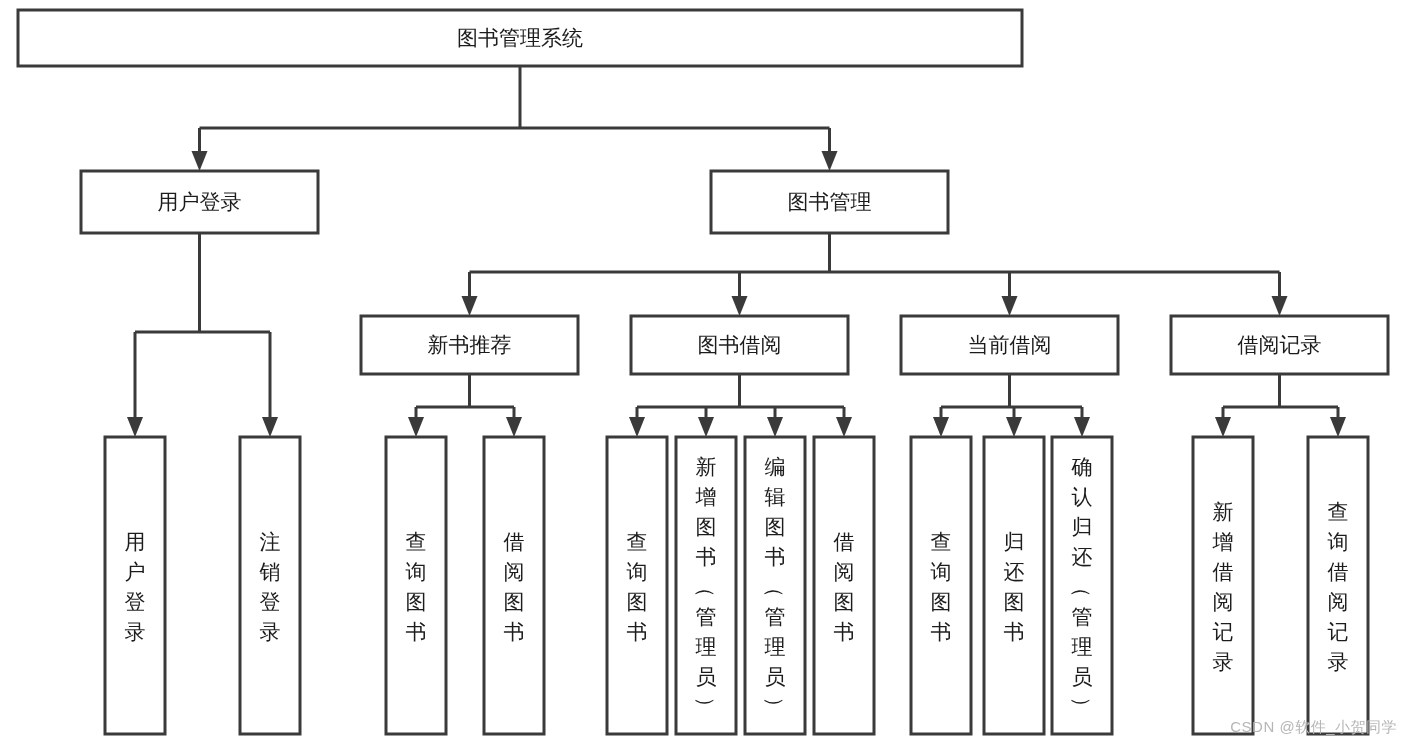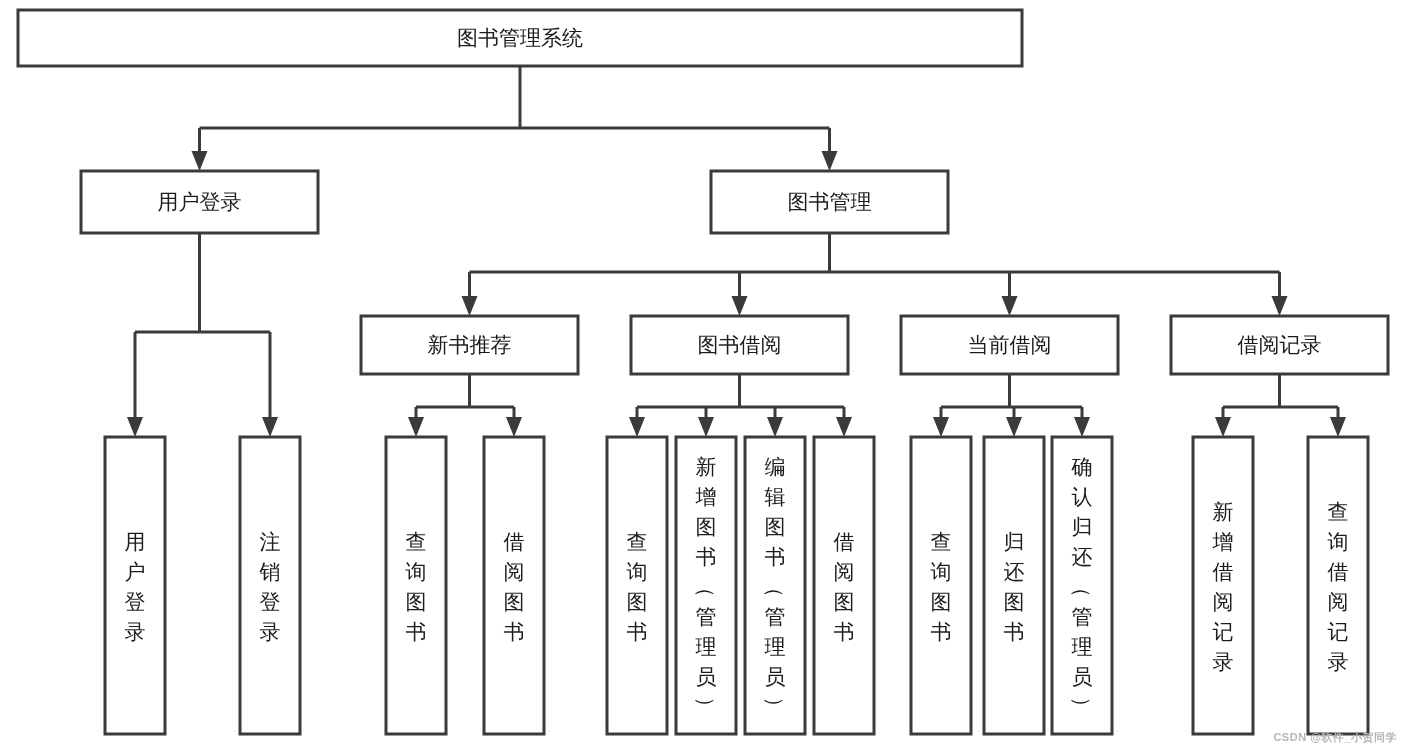--- a/index.html
+++ b/index.html
@@ -51,28 +51,27 @@
   }
   .node-label-v {
     font-family: "Liberation Sans", "DejaVu Sans", sans-serif;
     font-size: 21px;
     fill: #1c1c1c;
     text-anchor: middle;
   }
   .watermark {
     position: absolute;
     right: 8px;
-    bottom: 2px;
-    font-family: "Liberation Sans", "DejaVu Sans", sans-serif;
-    font-size: 11px;
+    bottom: 10px;
+    font-family: "Liberation Sans", "DejaVu Sans", sans-serif;
+    font-size: 15px;
     color: #b6b6b6;
     letter-spacing: 0.5px;
     white-space: nowrap;
     pointer-events: none;
-    font-weight: bold;
   }
 </style>
 </head>
 <body>
 
 <div id="diagram-root">
 
   <svg id="flow-svg" viewBox="0 0 1405 747" xmlns="http://www.w3.org/2000/svg">
     <g id="edges-layer">
         <g>

